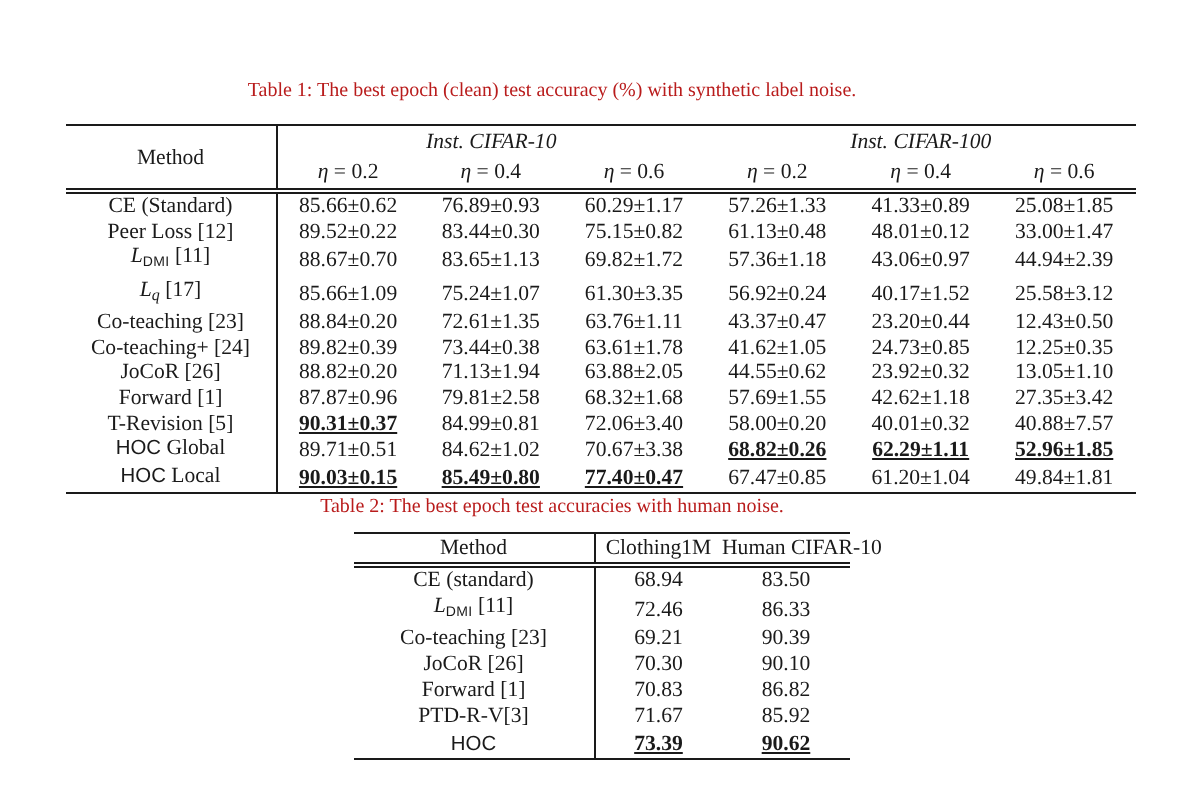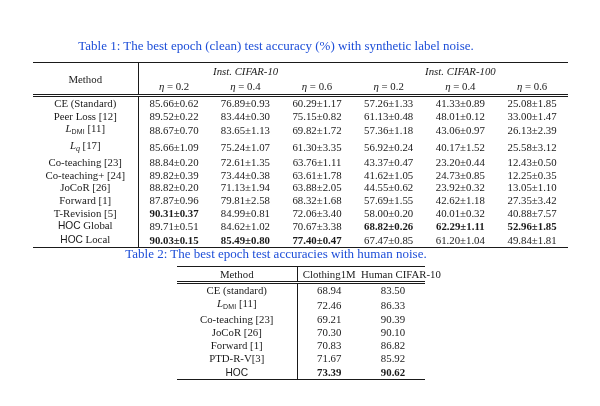--- a/index.html
+++ b/index.html
@@ -3,21 +3,21 @@
 <meta charset="utf-8">
 <style>
   html,body{margin:0;padding:0;background:#ffffff;}
   .page{
     width:600px;height:406px;position:relative;background:#ffffff;
     color:#1a1a1a;font-family:"Liberation Serif","DejaVu Serif",serif;
     overflow:hidden;
   }
   .caption{
     position:absolute;left:0;width:552px;text-align:center;
-    font-size:13px;line-height:15px;color:#1d4ed8;
+    font-size:10px;line-height:15px;color:#b91c1c;
   }
   #caption1{top:38px;}
   #caption2{top:246px;}
   table{
     position:absolute;border-collapse:collapse;table-layout:fixed;
     font-size:10.8px;color:#1a1a1a;
     border-top:1px solid #1a1a1a;border-bottom:1px solid #1a1a1a;
   }
   #table1{top:62px;left:33px;width:535px;}
   #table2{top:266px;left:177px;width:248px;}
@@ -25,21 +25,21 @@
     padding:0;margin:0;text-align:center;font-weight:normal;
     white-space:nowrap;overflow:visible;
   }
   .group{font-style:italic;height:16px;line-height:16px;}
   .sub-row th{height:15px;line-height:15px;}
   #table2 thead th{height:14px;line-height:14px;}
   .dbl{border-bottom:3px double #1a1a1a;}
   .vline{border-right:1px solid #1a1a1a;}
   #table1 tbody td{height:12.7px;line-height:12.7px;}
   #table2 tbody td{height:13.1px;line-height:13.1px;}
-  .bold{font-weight:bold;}
+  .bold{font-weight:bold;text-decoration:underline;}
   .s-i{font-style:italic;}
   .s-sans{font-family:"Liberation Sans","DejaVu Sans",sans-serif;font-size:10.2px;}
   .s-subsans{font-family:"Liberation Sans","DejaVu Sans",sans-serif;font-size:7px;vertical-align:-2px;letter-spacing:0.2px;}
   .s-subi{font-style:italic;font-size:8px;vertical-align:-2px;}
   .s-sup{font-size:7.5px;vertical-align:4px;}
 </style>
 </head>
 <body>
 
 <div class="page">
@@ -90,21 +90,21 @@
           <td>48.01±0.12</td>
           <td>33.00±1.47</td>
         </tr>
         <tr>
           <td class="vline"><span class="s-i">L</span><span class="s-subsans">DMI</span><span> [11]</span></td>
           <td>88.67±0.70</td>
           <td>83.65±1.13</td>
           <td>69.82±1.72</td>
           <td>57.36±1.18</td>
           <td>43.06±0.97</td>
-          <td>26.13±2.39</td>
+          <td>44.94±2.39</td>
         </tr>
         <tr>
           <td class="vline"><span class="s-i">L</span><span class="s-subi">q</span><span> [17]</span></td>
           <td>85.66±1.09</td>
           <td>75.24±1.07</td>
           <td>61.30±3.35</td>
           <td>56.92±0.24</td>
           <td>40.17±1.52</td>
           <td>25.58±3.12</td>
         </tr>

